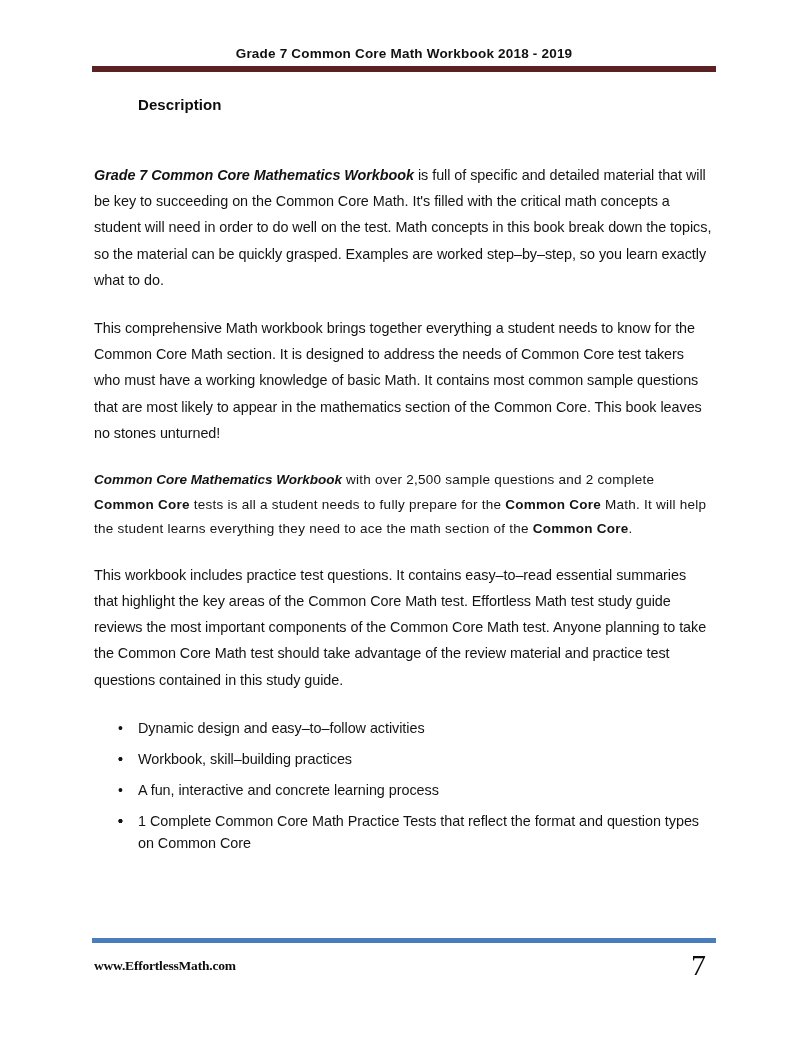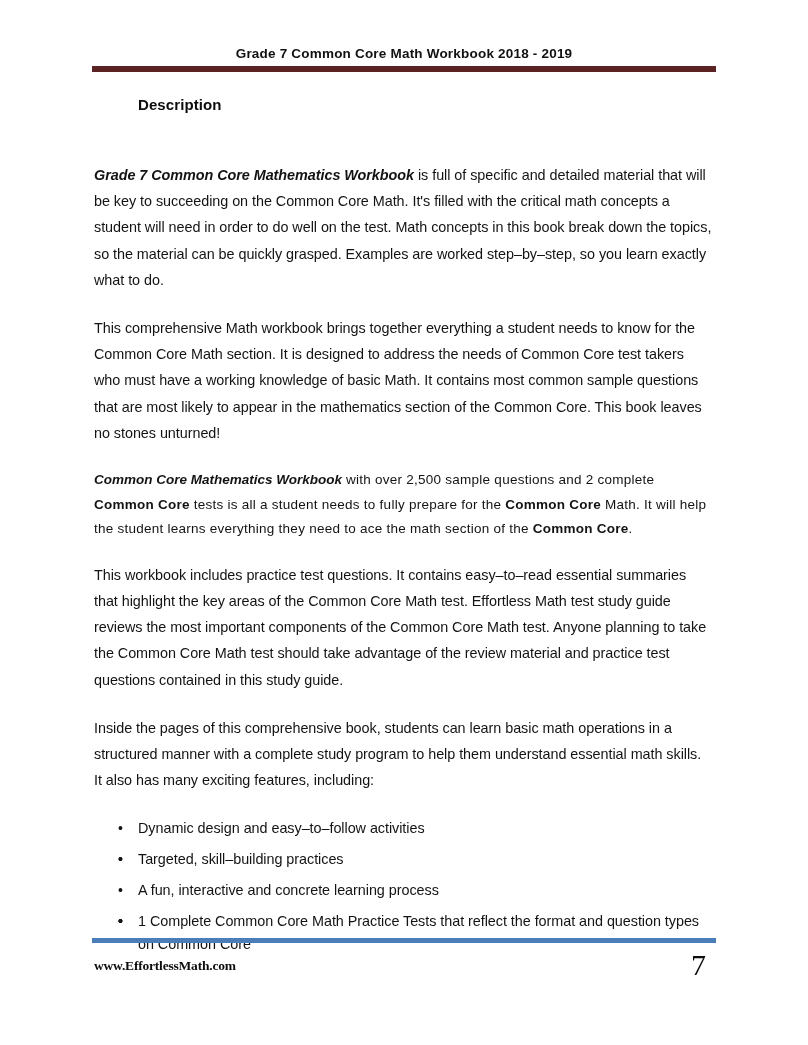--- a/index.html
+++ b/index.html
@@ -176,33 +176,32 @@
   <div class="content">
 
     <p class="para"><span class="lead">Grade 7 Common Core Mathematics Workbook</span><span> is full of specific and detailed material that will be key to succeeding on the Common Core Math. It's filled with the critical math concepts a student will need in order to do well on the test. Math concepts in this book break down the topics, so the material can be quickly grasped. Examples are worked step–by–step, so you learn exactly what to do.</span></p>
 
     <p class="para"><span>This comprehensive Math workbook brings together everything a student needs to know for the Common Core Math section. It is designed to address the needs of Common Core test takers who must have a working knowledge of basic Math. It contains most common sample questions that are most likely to appear in the mathematics section of the Common Core. This book leaves no stones unturned!</span></p>
 
     <p class="para para-alt"><span class="lead">Common Core Mathematics Workbook</span><span> with over 2,500 sample questions and 2 complete </span><span class="strong">Common Core</span><span> tests is all a student needs to fully prepare for the </span><span class="strong">Common Core</span><span> Math. It will help the student learns everything they need to ace the math section of the </span><span class="strong">Common Core</span><span>.</span></p>
 
     <p class="para"><span>This workbook includes practice test questions. It contains easy–to–read essential summaries that highlight the key areas of the Common Core Math test. Effortless Math test study guide reviews the most important components of the Common Core Math test. Anyone planning to take the Common Core Math test should take advantage of the review material and practice test questions contained in this study guide.</span></p>
 
-    <p class="para"><span>Inside the pages of this comprehensive book, students can learn basic math operations in a structured manner with a complete study program to help them understand essential math skills. It also has many exciting features, including:</span></p>
 
     <ul class="features">
       <li>
         <span class="dot">•</span>
         <span>Dynamic design and easy–to–follow activities</span>
       </li>
       <li>
         <span class="dot">•</span>
       </li>
       <li>
         <span class="dot">•</span>
-        <span>Targeted, skill–building practices</span>
+        <span>Workbook, skill–building practices</span>
       </li>
       <li>
         <span class="dot">•</span>
         <span>A fun, interactive and concrete learning process</span>
       </li>
       <li>
         <span class="dot">•</span>
       </li>
       <li>
         <span class="dot">•</span>

